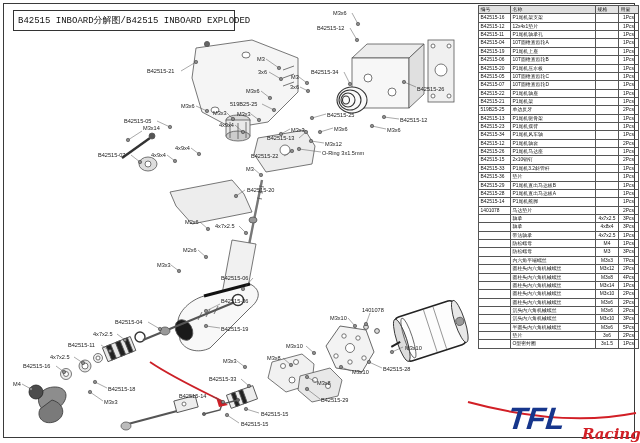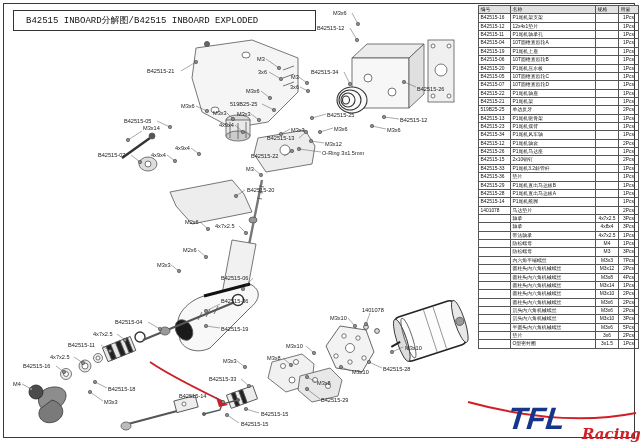--- a/index.html
+++ b/index.html
@@ -1,20 +1,20 @@
 <!DOCTYPE html>
 <html><head>
 <meta charset="utf-8">
 <style>
   html,body{margin:0;padding:0;background:#888;}
   .stage{position:relative;width:640px;height:443px;background:#ffffff;overflow:hidden;
          font-family:"Liberation Sans",sans-serif;}
   .frame{position:absolute;left:3px;top:3px;width:632px;height:435px;border:1.5px solid #3a3a3a;box-sizing:border-box;}
-  .title-box{position:absolute;left:13px;top:10px;width:303px;height:21px;border:1px solid #333;
-             box-sizing:border-box;display:flex;align-items:center;padding-left:12px;
+  .title-box{position:absolute;left:13px;top:10px;width:222px;height:21px;border:1px solid #333;
+             box-sizing:border-box;display:flex;align-items:center;padding-left:4px;
              font:9px "Liberation Mono",monospace;color:#111;letter-spacing:0px;white-space:nowrap;}
   .parts-table-wrap{position:absolute;left:478px;top:5px;width:160px;}
   table.parts{border-collapse:collapse;width:160px;table-layout:fixed;}
   table.parts th, table.parts td{border:0.5px solid #555;font:4.9px/1.5 "Liberation Sans",sans-serif;
       color:#111;padding:0 1.5px;height:8.35px;overflow:hidden;white-space:nowrap;box-sizing:border-box;}
   table.parts th{background:#e2e2e2;font-weight:normal;text-align:left;}
   td.c2,th.h2{text-align:center;}
   td.c3,th.h3{text-align:center;}
   svg.diagram{position:absolute;left:0;top:0;}
   .plabel{font:5.6px "Liberation Sans",sans-serif;fill:#1c1c1c;}

